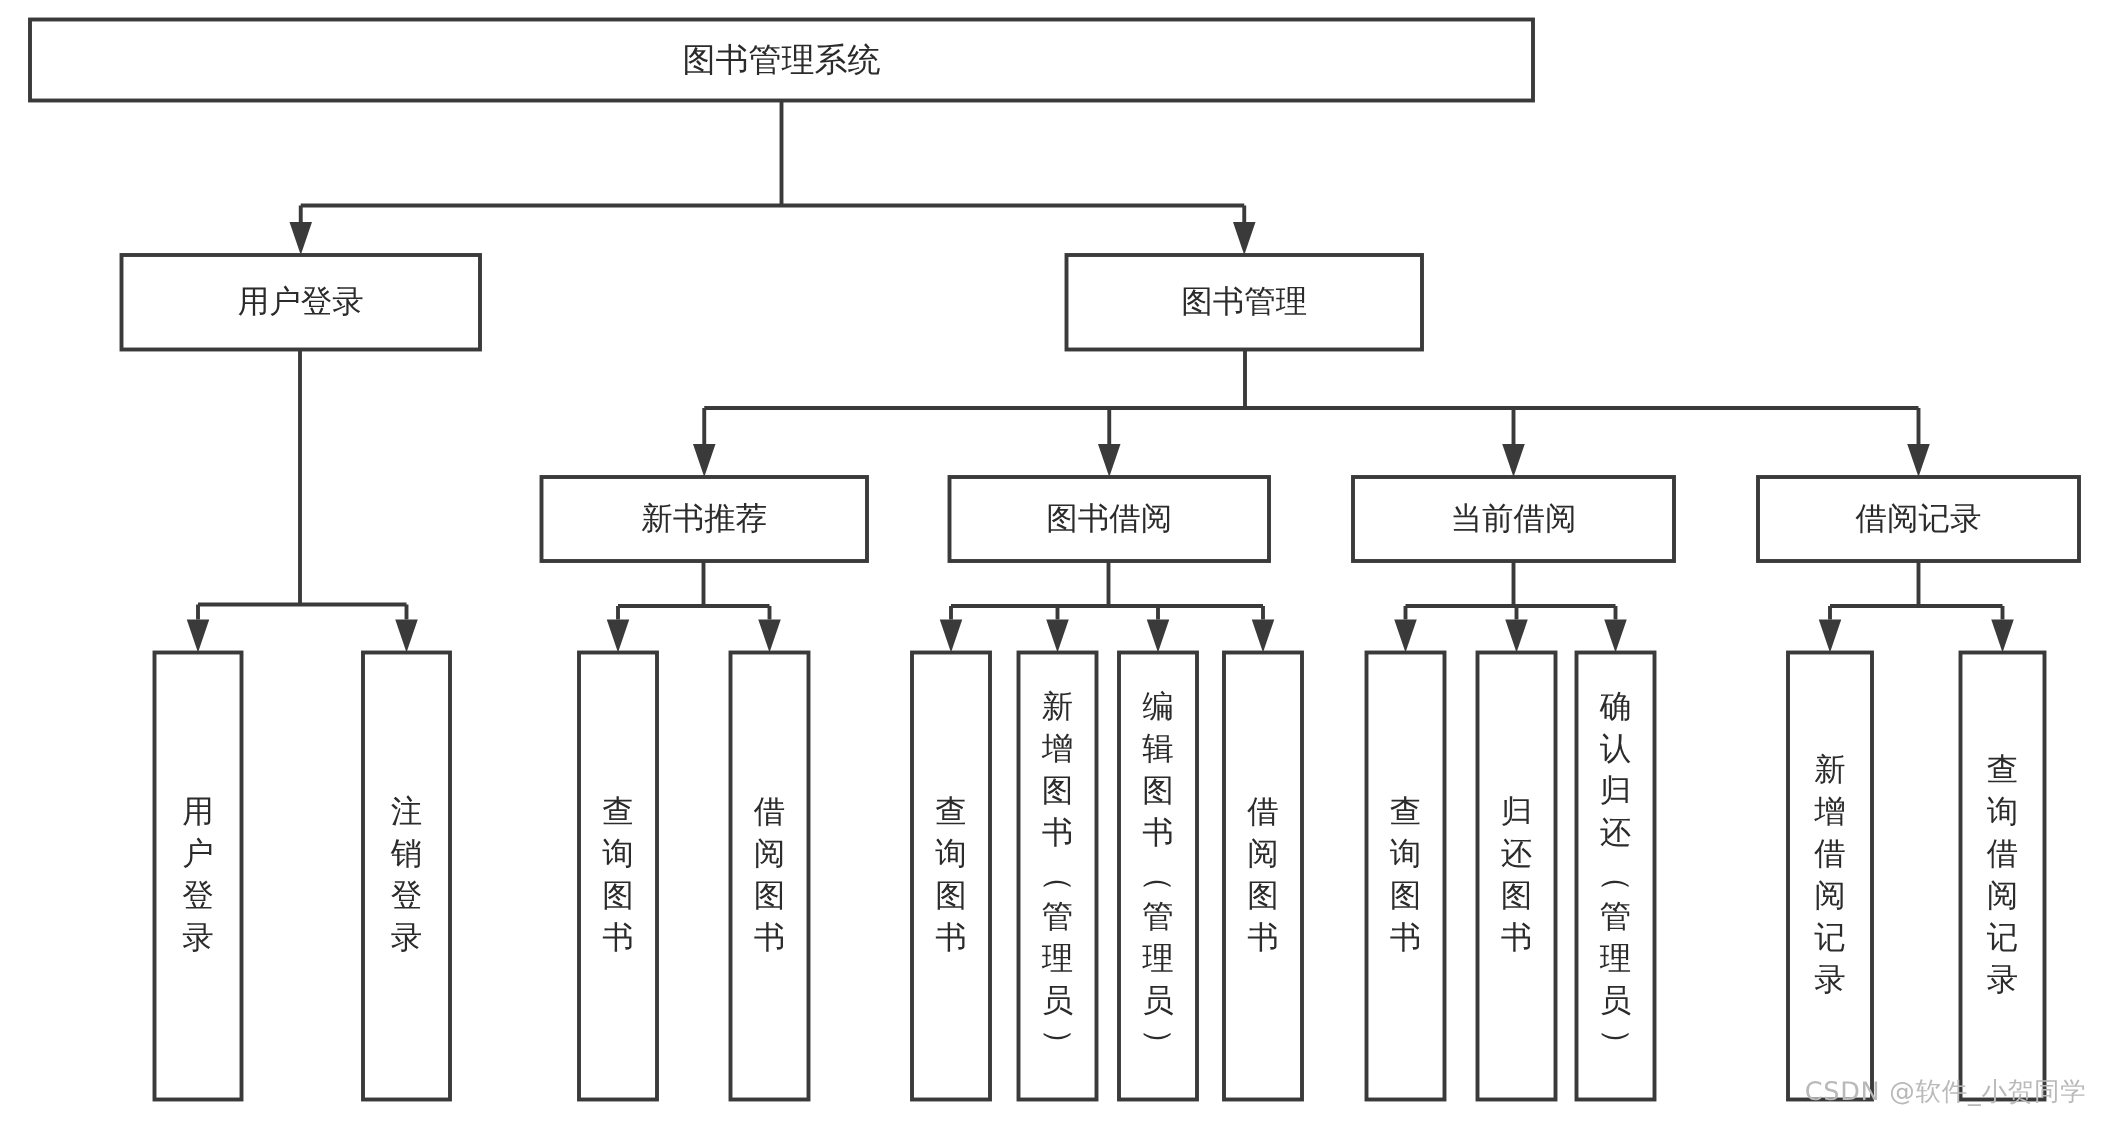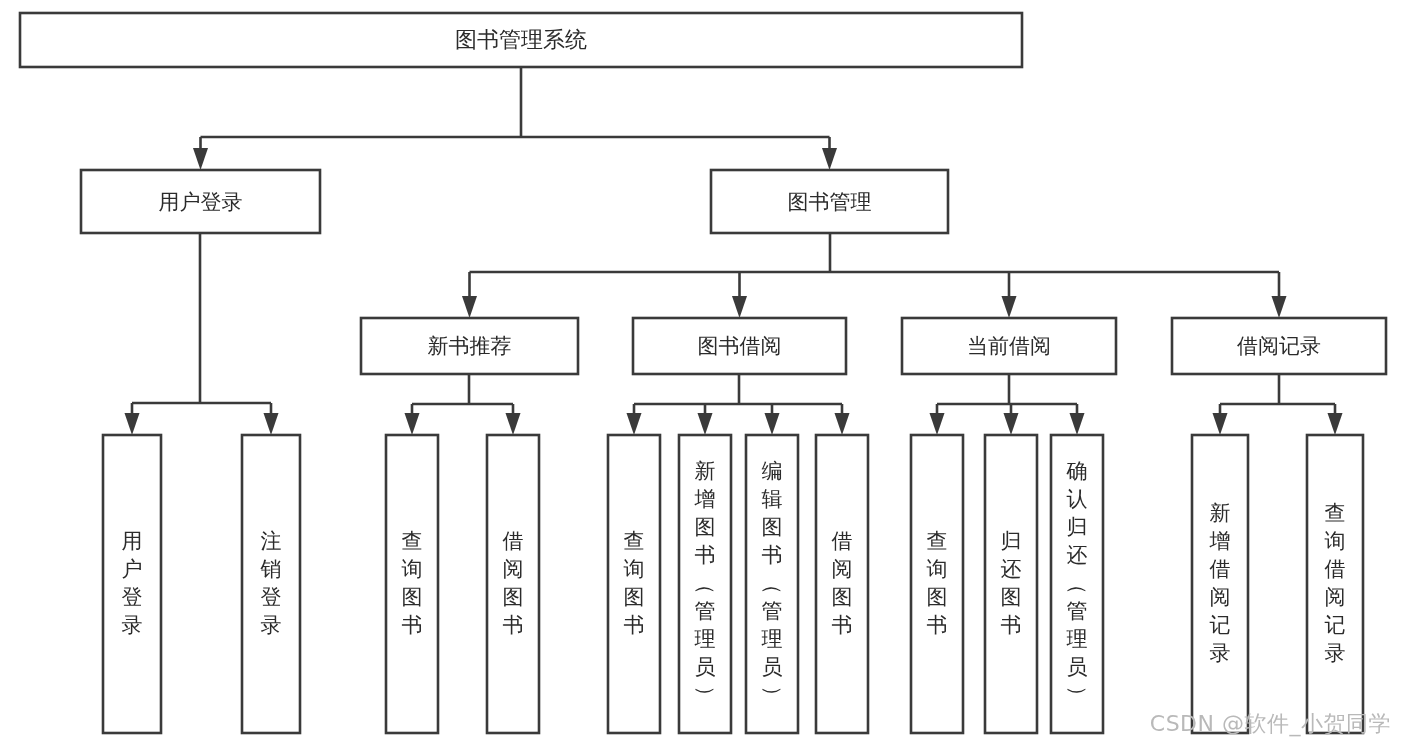--- a/index.html
+++ b/index.html
@@ -60,21 +60,21 @@
     font-family: "DejaVu Sans", "Liberation Sans", sans-serif;
     font-size: 21px;
     text-anchor: middle;
     dominant-baseline: middle;
   }
   .watermark-text {
     position: absolute;
     right: 14px;
     bottom: 8px;
     font-family: "DejaVu Sans", "Liberation Sans", sans-serif;
-    font-size: 22px;
+    font-size: 17px;
     color: #b9b9b9;
     white-space: nowrap;
     letter-spacing: 0.5px;
     pointer-events: none;
   }
 </style>
 </head>
 <body>
 
 <div id="diagram-root">

